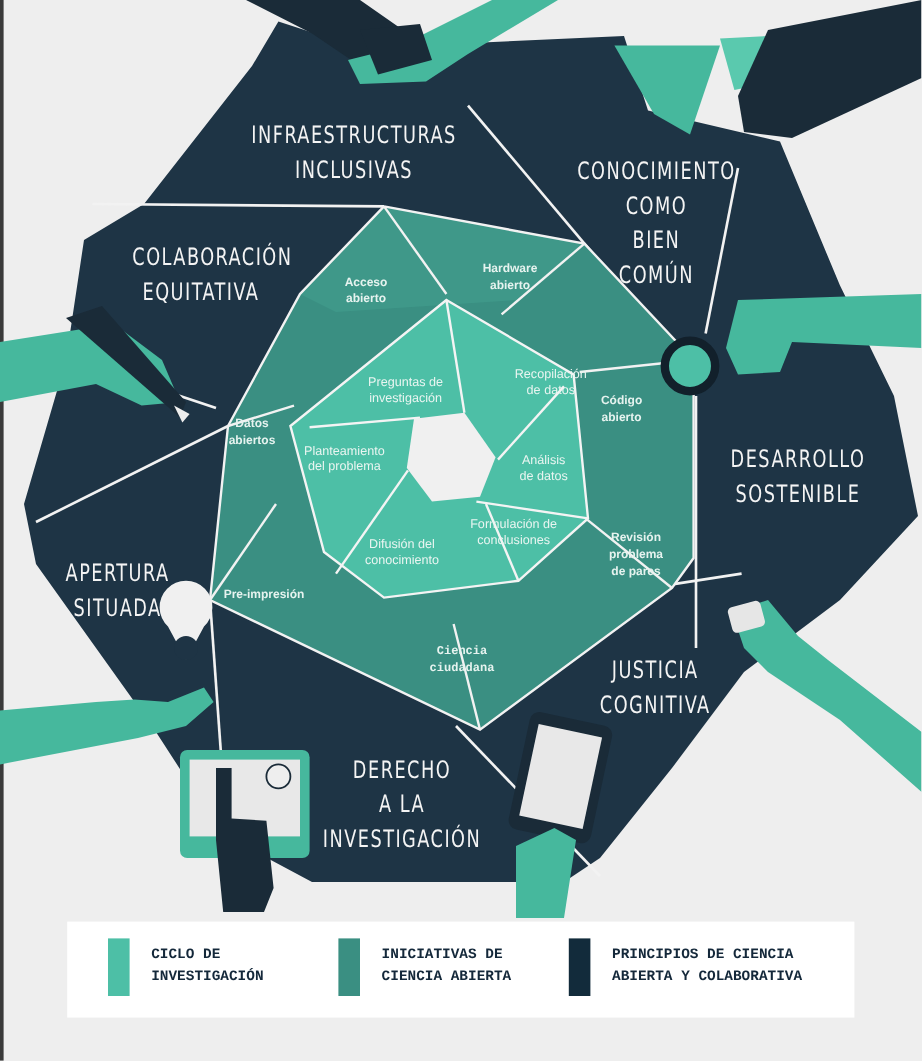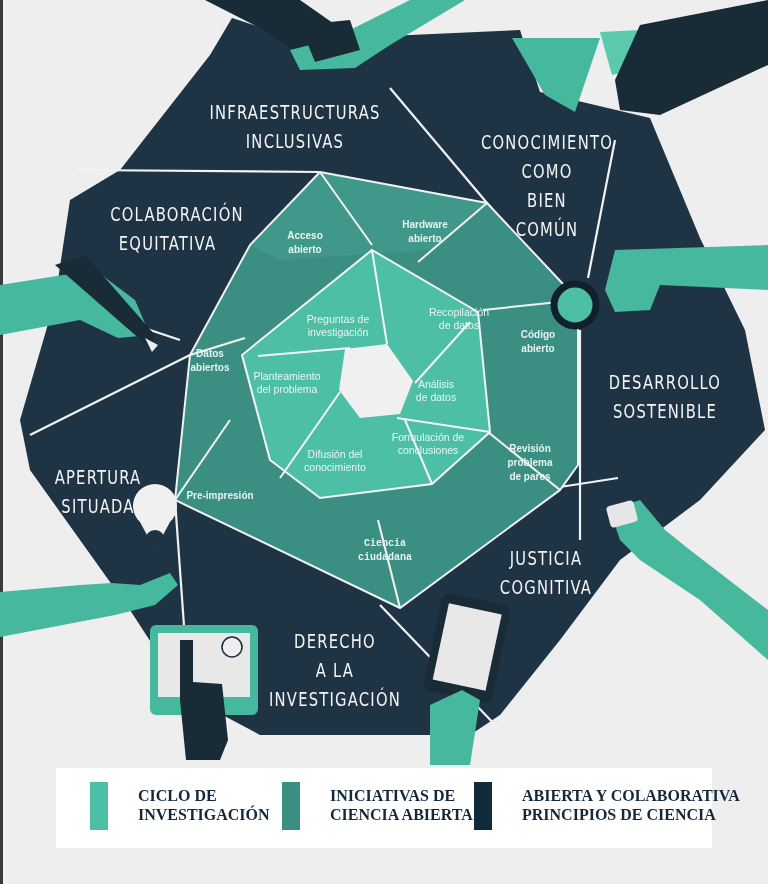--- a/index.html
+++ b/index.html
@@ -19,23 +19,22 @@
     }
     .initiative { font-family: "Liberation Sans", sans-serif; font-weight: bold; font-size: 10px; line-height: 14px; color: #e6f3ef; }
     .cycle { font-family: "Liberation Sans", sans-serif; font-size: 10.5px; line-height: 13px; color: #e9f5f1; }
     .legend {
       position: absolute; left: 56px; top: 768px; width: 656px; height: 80px; background: #ffffff;
     }
     .legend-item { position: absolute; top: 14px; height: 48px; }
     .swatch { position: absolute; left: 0; top: 0; width: 18px; height: 48px; }
     .legend-text {
       position: absolute; left: 36px; top: 4px; white-space: nowrap;
-      font-family: Liberation Serif, serif; font-weight: bold; font-size: 16px; line-height: 19px;
+      font-family: Liberation Mono, monospace; font-weight: bold; font-size: 12px; line-height: 19px;
       color: #14283a;
-      margin-left: 12px;
     }
   </style>
 </head>
 <body>
 
 <div class="left-edge"></div>
 
 <svg class="art" width="768" height="884" viewBox="0 0 768 884">
 
   <polygon points="232,18 300,40 520,30 540,92 650,118 700,238 745,330 765,430 700,500 620,560 560,640 500,715 470,735 260,735 185,695 130,610 80,540 30,470 20,420 55,300 70,200 120,170 210,55" fill="#1e3445"></polygon>
@@ -153,21 +152,21 @@
 </div>
 
 <div class="lbl initiative" style="left:265px;top:229px;width:80px;text-align:center;">
   <div>Acceso</div>
   <div>abierto</div>
 </div>
 <div class="lbl initiative" style="left:380px;top:218px;width:90px;">
   <div>Hardware</div>
   <div>abierto</div>
 </div>
-<div class="lbl initiative" style="left:483px;top:328px;width:70px;margin-left:20px;">
+<div class="lbl initiative" style="left:483px;top:328px;width:70px;">
   <div>Código</div>
   <div>abierto</div>
 </div>
 <div class="lbl initiative" style="left:495px;top:442px;width:70px;">
   <div>Revisión</div>
   <div>problema</div>
   <div>de pares</div>
 </div>
 <div class="lbl initiative" style="left:345px;top:537px;width:80px;font-family:Liberation Mono, monospace;">
   <div>Ciencia</div>
@@ -182,21 +181,21 @@
 </div>
 
 <div class="lbl cycle" style="left:290px;top:313px;width:96px;">
   <div>Preguntas de</div>
   <div>investigación</div>
 </div>
 <div class="lbl cycle" style="left:382px;top:306px;width:90px;margin-left:32px;">
   <div>Recopilación</div>
   <div>de datos</div>
 </div>
-<div class="lbl cycle" style="left:401px;top:378px;width:70px;">
+<div class="lbl cycle" style="left:418px;top:378px;width:70px;">
   <div>Análisis</div>
   <div>de datos</div>
 </div>
 <div class="lbl cycle" style="left:378px;top:431px;width:100px;">
   <div>Formulación de</div>
   <div>conclusiones</div>
 </div>
 <div class="lbl cycle" style="left:292px;top:448px;width:86px;">
   <div>Difusión del</div>
   <div>conocimiento</div>
@@ -217,17 +216,17 @@
   <div class="legend-item" style="left:226px;">
     <div class="swatch" style="background:#3a8f82;"></div>
     <div class="legend-text">
       <div>INICIATIVAS DE</div>
       <div>CIENCIA ABIERTA</div>
     </div>
   </div>
   <div class="legend-item" style="left:418px;">
     <div class="swatch" style="background:#122b3b;"></div>
     <div class="legend-text">
+      <div>PRINCIPIOS DE CIENCIA</div>
       <div>ABIERTA Y COLABORATIVA</div>
-      <div>PRINCIPIOS DE CIENCIA</div>
     </div>
   </div>
 </div>
 
 </body></html>

